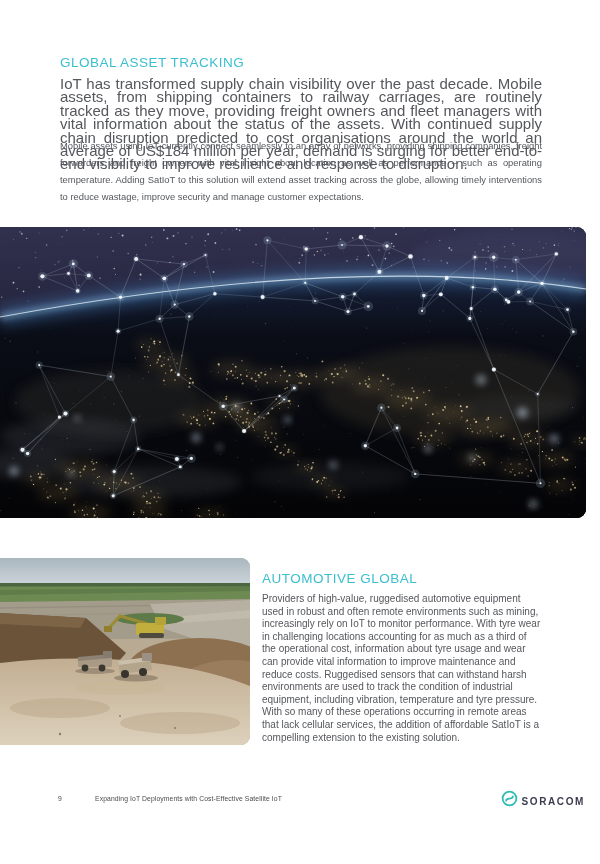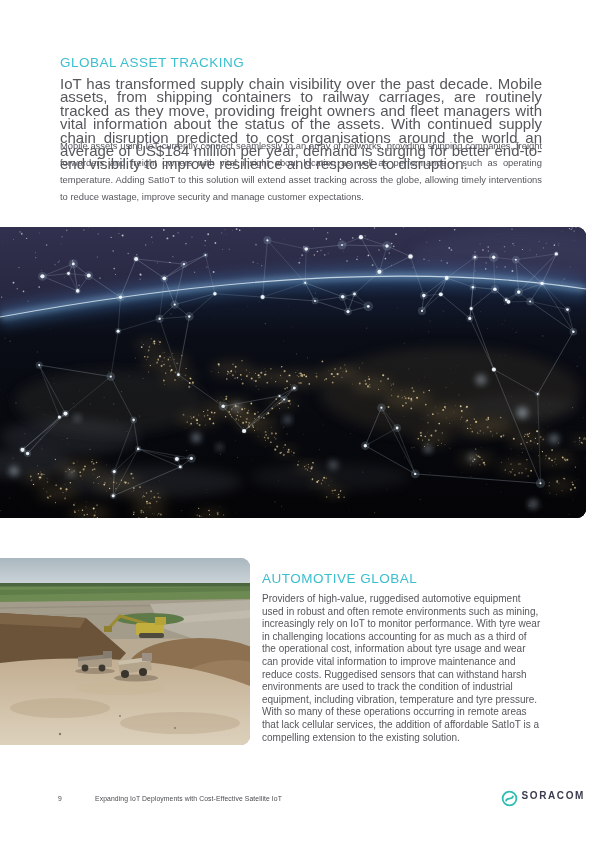--- a/index.html
+++ b/index.html
@@ -19,21 +19,21 @@
   figure{margin:0;padding:0;}
   #hero-figure{position:absolute;left:0;top:227px;width:586px;height:291px;
     border-radius:0 9px 9px 0;overflow:hidden;background:#0b0c14;}
   #mining-figure{position:absolute;left:0;top:558px;width:250px;height:187px;
     border-radius:0 9px 9px 0;overflow:hidden;background:#b9ab93;}
   #hero-figure svg,#mining-figure svg{display:block;width:100%;height:100%;}
 
   .footer-text{position:absolute;font-size:6.8px;color:#4a4c50;letter-spacing:.1px;}
   #page-number{left:58px;top:795px;}
   #doc-title{left:95px;top:795px;}
-  #brand-logo{position:absolute;right:15px;top:790px;display:flex;align-items:flex-start;gap:4px;}
+  #brand-logo{position:absolute;right:15px;top:790px;display:flex;align-items:flex-end;gap:4px;}
   #brand-name{font-size:10px;font-weight:700;letter-spacing:1.6px;color:#3a3c4e;}
 </style>
 </head>
 <body>
 
 <div class="page">
 
   <h2 class="section-heading" id="gat-heading">GLOBAL ASSET TRACKING</h2>
   <p class="body-copy" id="gat-p1">IoT has transformed supply chain visibility over the past decade. Mobile assets, from shipping containers to railway carriages, are routinely tracked as they move, providing freight owners and fleet managers with vital information about the status of the assets. With continued supply chain disruption predicted to cost organisations around the world an average of US$184 million per year, demand is surging for better end-to-end visibility to improve resilience and response to disruption.</p>
   <p class="body-copy" id="gat-p2">Mobile assets using IoT currently connect seamlessly to an array of networks, providing shipping companies, freight forwarders and freight owners with vital insight about location as well as performance – such as operating temperature. Adding SatIoT to this solution will extend asset tracking across the globe, allowing timely interventions to reduce wastage, improve security and manage customer expectations.</p>

